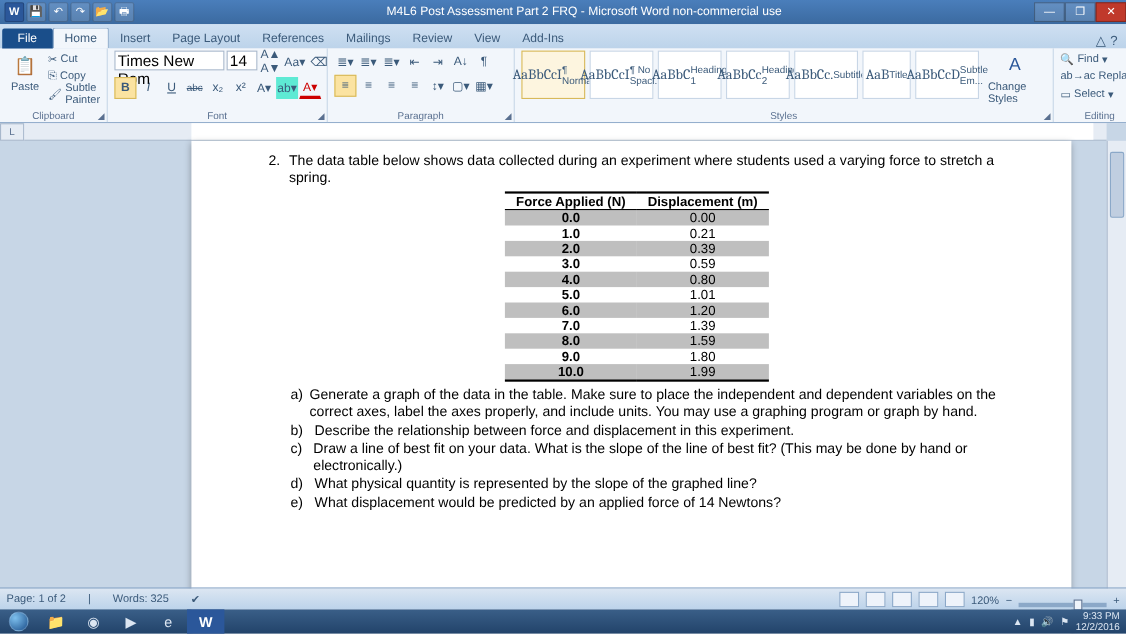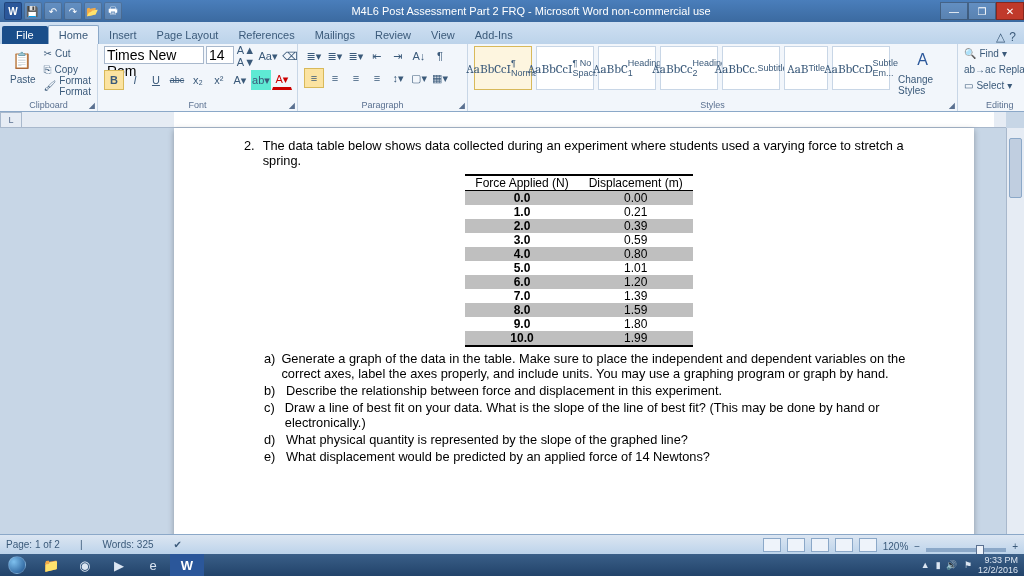--- a/index.html
+++ b/index.html
@@ -43,21 +43,21 @@
 
 .docwrap { position:relative; height:444px; background:#c7d6e6; }
 .ruler-corner { position:absolute; left:0; top:0; width:22px; height:16px; background:#e6ecf4; border:1px solid #a8b8cc; font-size:9px; display:flex; align-items:center; justify-content:center; color:#5a7090;}
 .hruler { position:absolute; left:22px; right:18px; top:0; height:16px; background:#e6ecf4; border-bottom:1px solid #a8b8cc; }
 .hruler .mark { position:relative; height:100%; margin-left:152px; width:820px; background:#fff; font-size:8px; color:#666; }
 .vscroll { position:absolute; right:0; top:16px; bottom:0; width:18px; background:#e6ecf4; border-left:1px solid #a8b8cc; }
 .vscroll .thumb{ position:absolute; left:2px; right:2px; top:10px; height:60px; background:#c0cee0; border:1px solid #8ba8c8; border-radius:2px;}
 .page { position:absolute; left:174px; top:16px; width:800px; height:600px; background:#fff; box-shadow:0 2px 6px rgba(0,0,0,.3); padding:10px 60px 0 70px; font-family:"Times New Roman", serif; color:#000; font-size:12.8px; }
 .q { display:flex; gap:8px; margin-bottom:6px; }
 .datatable { margin: 4px auto; border-collapse:collapse; font-size:12px; }
-.datatable th { border-top:2px solid #000; border-bottom:1px solid #000; padding:0 10px; text-align:center; font-weight:normal; }
+.datatable th { border-top:2px solid #000; border-bottom:1px solid #000; padding:0 10px; text-align:center; font-weight:bold; }
 .datatable td { padding:0 18px; text-align:center; }
 .datatable tr.sh td { background:#bfbfbf; }
 .datatable tr.last td { border-bottom:2px solid #000; }
 .sub { display:flex; gap:6px; margin-left:20px; margin-top:2px;}
 .sub .lt { width:16px; }
 
 
 .status { position:absolute; left:0; right:0; bottom:22px; height:20px; background:linear-gradient(#dce6f2,#bcd3ea); border-top:1px solid #8ba8c8; display:flex; align-items:center; font-size:10px; color:#3b5a7a; padding:0 6px; gap:20px; }
 .status .right { margin-left:auto; display:flex; align-items:flex-end; gap:6px; }
 .viewbtn { width:18px; height:14px; border:1px solid #8ba8c8; background:#eef3fa; }
@@ -121,21 +121,21 @@
         <div>
             <span>✂</span>
             <span>Cut</span>
           </div>
         <div>
             <span>⎘</span>
             <span>Copy</span>
           </div>
         <div>
             <span>🖌</span>
-            <span>Format Format</span>
+            <span>Subtle Painter</span>
           </div>
       </div>
     </div>
     <div class="group-label"><span>Clipboard</span><span class="launcher">◢</span></div>
   </div>
 
   <div class="group" style="min-width:200px">
     <div class="group-body" style="flex-direction:column; gap:2px;">
       <div class="font-sel">
         <div class="inp" style="width:100px">Times New Rom</div>

